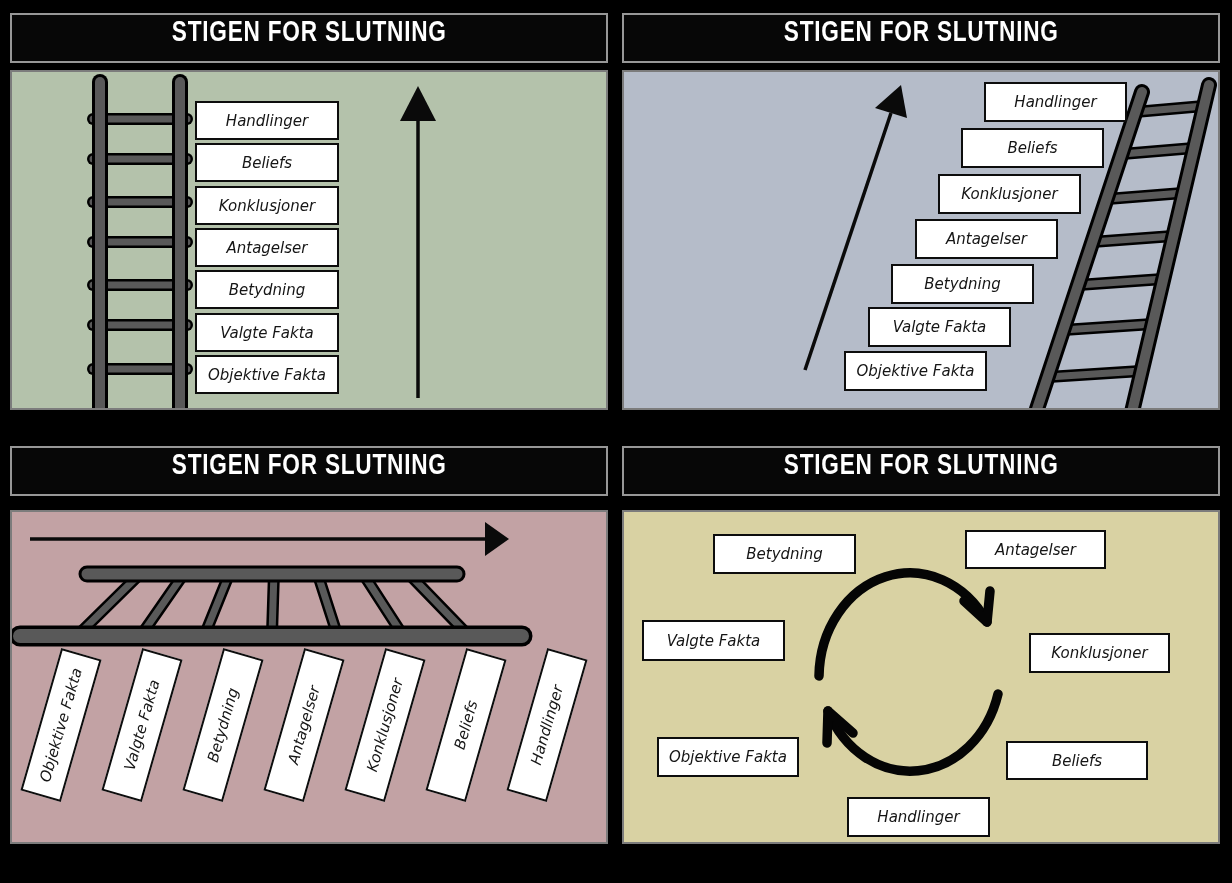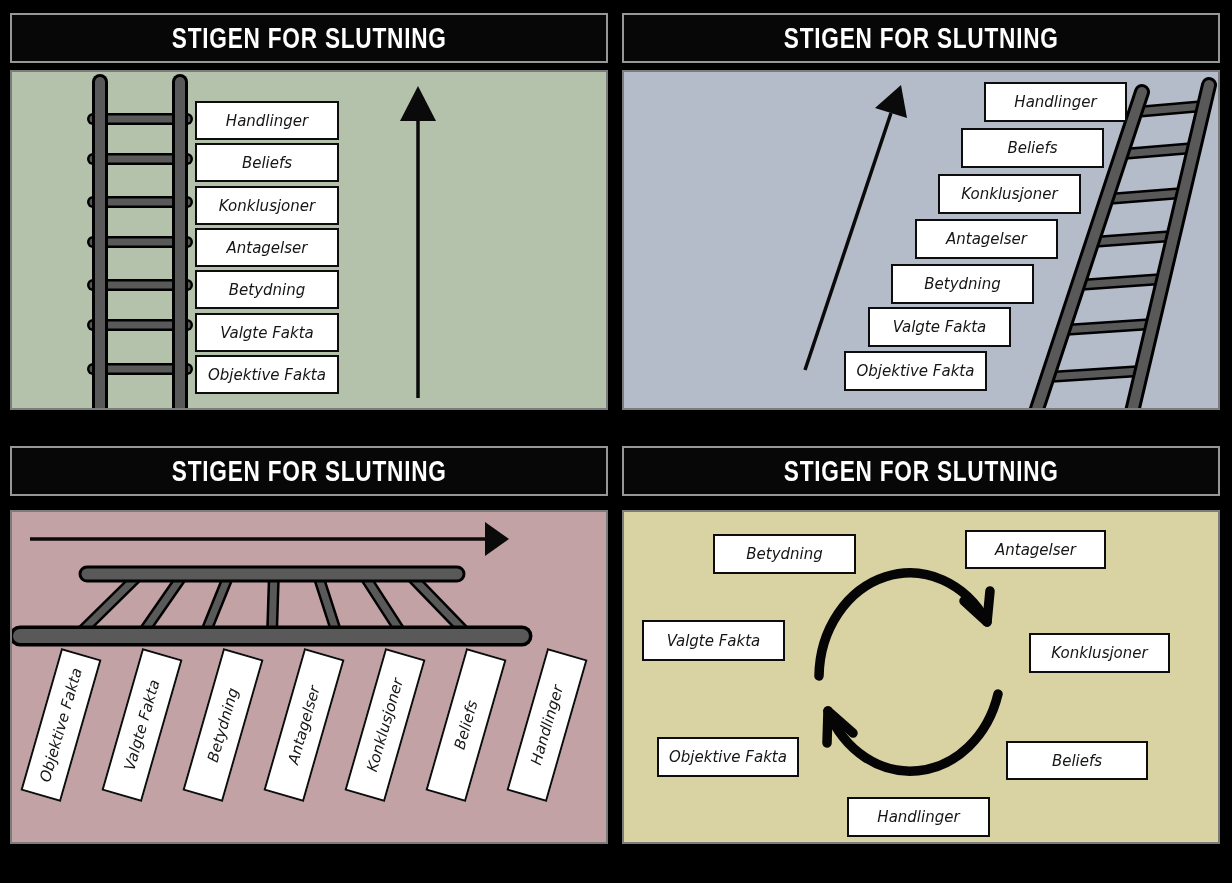--- a/index.html
+++ b/index.html
@@ -1,20 +1,20 @@
 <!DOCTYPE html>
 <html><head>
 <meta charset="utf-8">
 <style>
   html,body{margin:0;padding:0;background:#000;}
   .canvas{position:relative;width:1232px;height:883px;background:#000;overflow:hidden;
           font-family:"DejaVu Sans",sans-serif;}
   .title-bar{position:absolute;width:598px;height:50px;background:#070707;
              border:2px solid #979797;box-sizing:border-box;
-             display:flex;align-items:center;justify-content:center;}
+             display:flex;justify-content:center;}
   .title-text{color:#fff;font-family:"Liberation Sans",sans-serif;font-weight:700;
               font-size:29px;letter-spacing:1px;transform:scaleX(0.78);white-space:nowrap;}
   .cell-content{position:absolute;width:598px;border:2px solid #7c7c7c;
                 box-sizing:border-box;overflow:hidden;}
   .cell-content > svg{position:absolute;left:0;top:0;}
   .lbl{position:absolute;background:#fff;border:2px solid #0d0d0d;box-sizing:border-box;
        display:flex;align-items:center;justify-content:center;
        font:italic 15px "DejaVu Sans",sans-serif;color:#151515;white-space:nowrap;}
   .lbl.rot{transform:rotate(-74deg);}
 </style>

